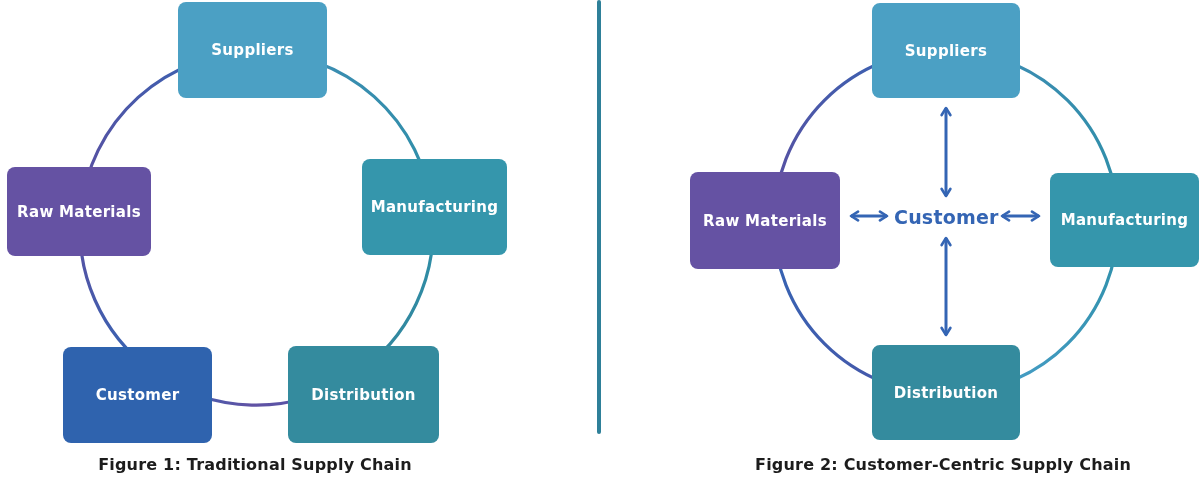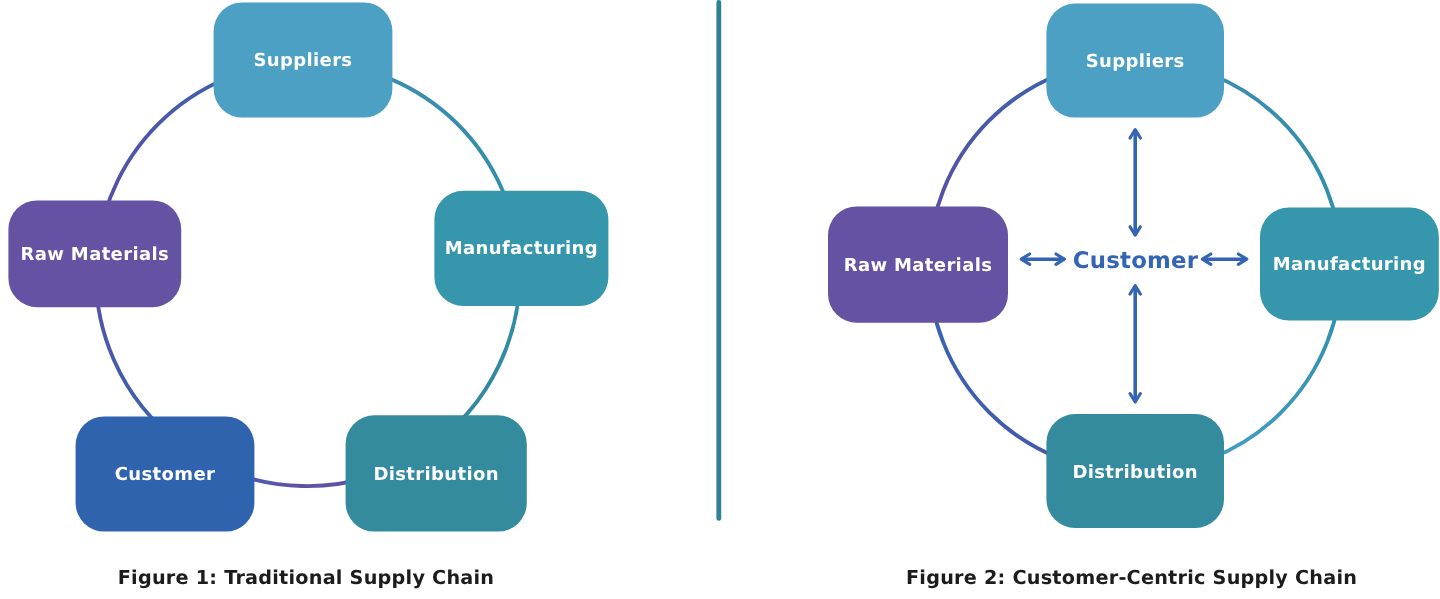--- a/index.html
+++ b/index.html
@@ -8,21 +8,21 @@
     position:relative;
     width:1200px; height:499px;
     background:#ffffff;
     overflow:hidden;
     font-family:"DejaVu Sans", sans-serif;
   }
   .layer { position:absolute; left:0; top:0; z-index:1; }
   .node {
     position:absolute;
     z-index:2;
-    border-radius:24px;
+    border-radius:8px;
     display:flex;
     align-items:center;
     justify-content:center;
   }
   .node span {
     color:#ffffff;
     font-weight:700;
     font-size:15px;
     letter-spacing:0.3px;
     white-space:nowrap;
@@ -32,21 +32,21 @@
     z-index:2;
     text-align:center;
     font-weight:700;
     font-size:19px;
     letter-spacing:0.2px;
     white-space:nowrap;
   }
   .caption {
     position:absolute;
     z-index:2;
-    top:472px;
+    top:455px;
     text-align:center;
     font-weight:700;
     font-size:16px;
     letter-spacing:0.2px;
   }
   .divider {
     position:absolute;
     z-index:2;
     left:597px; top:0;
     width:4px; height:434px;

